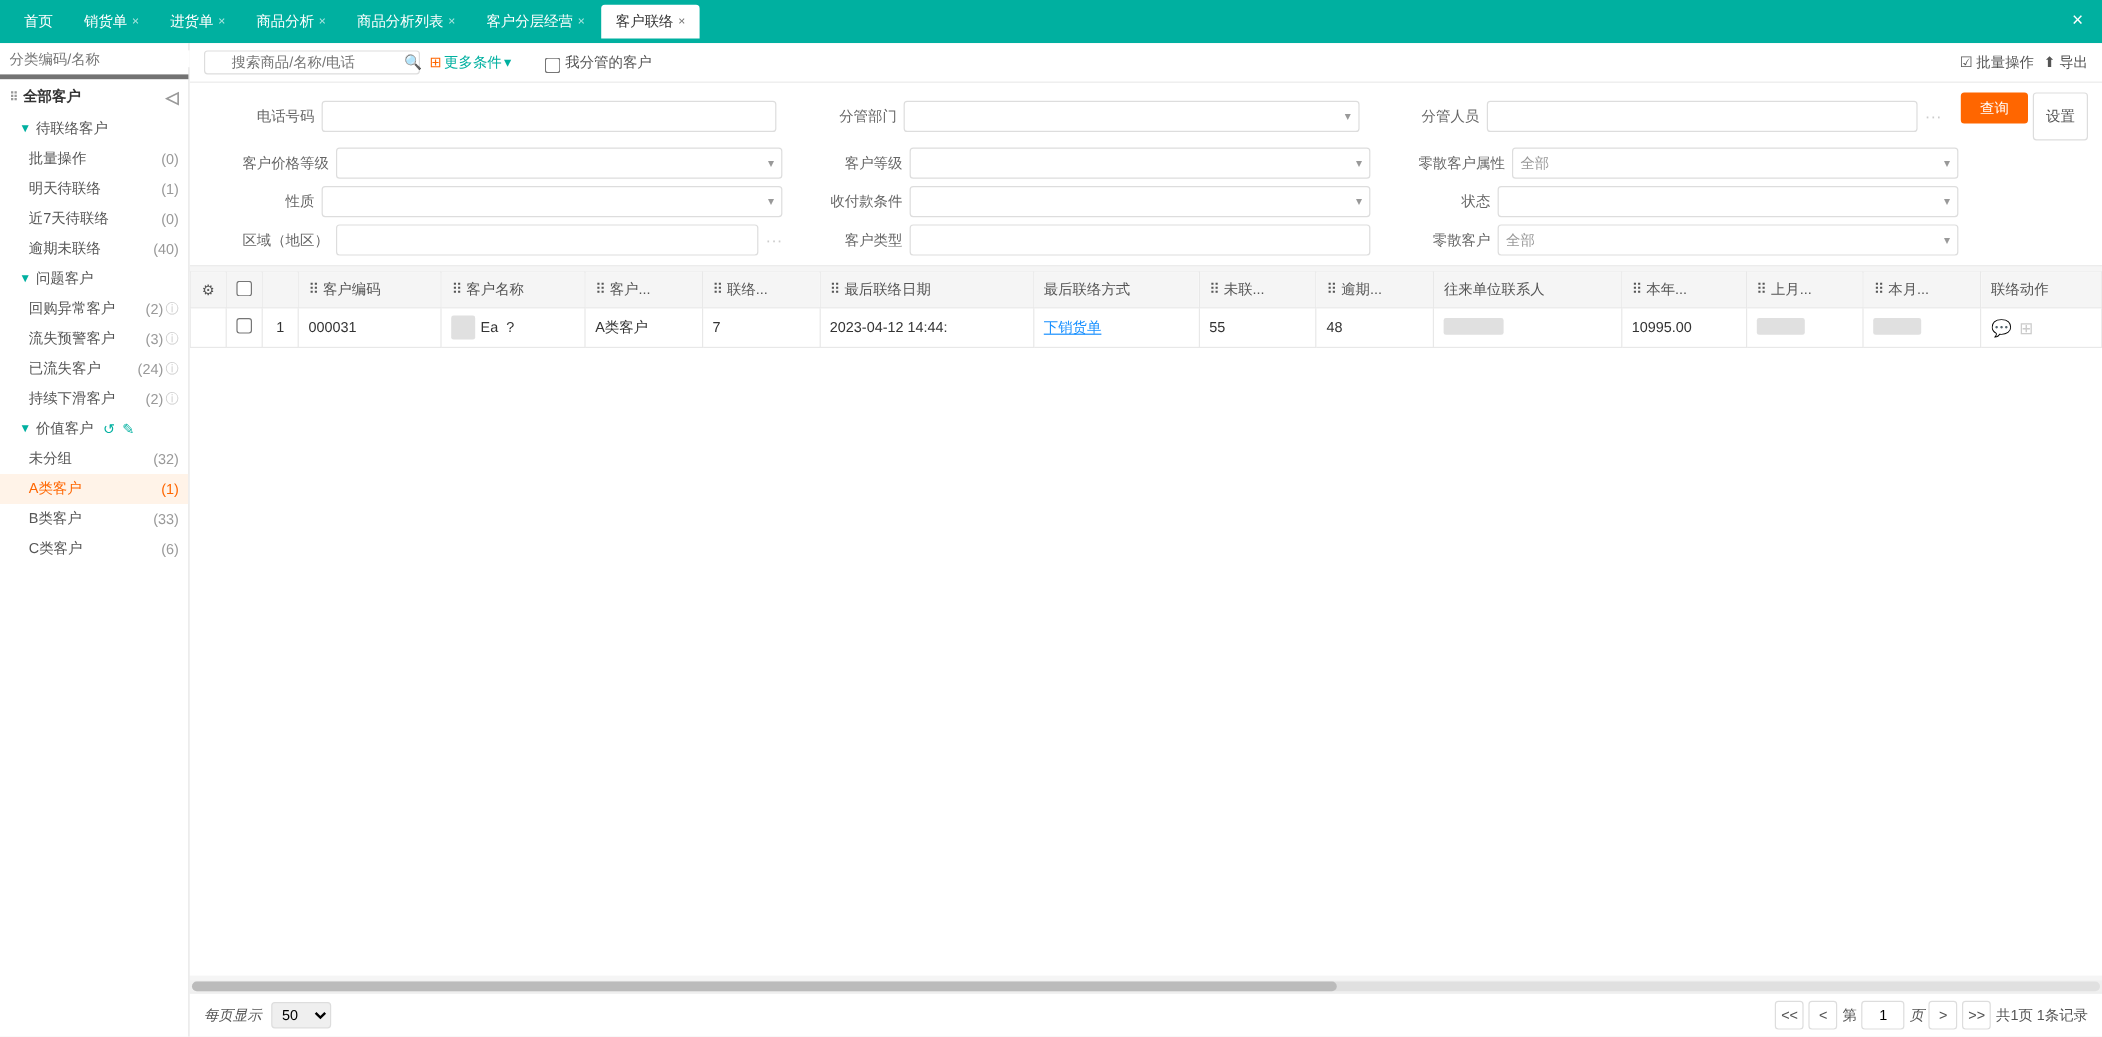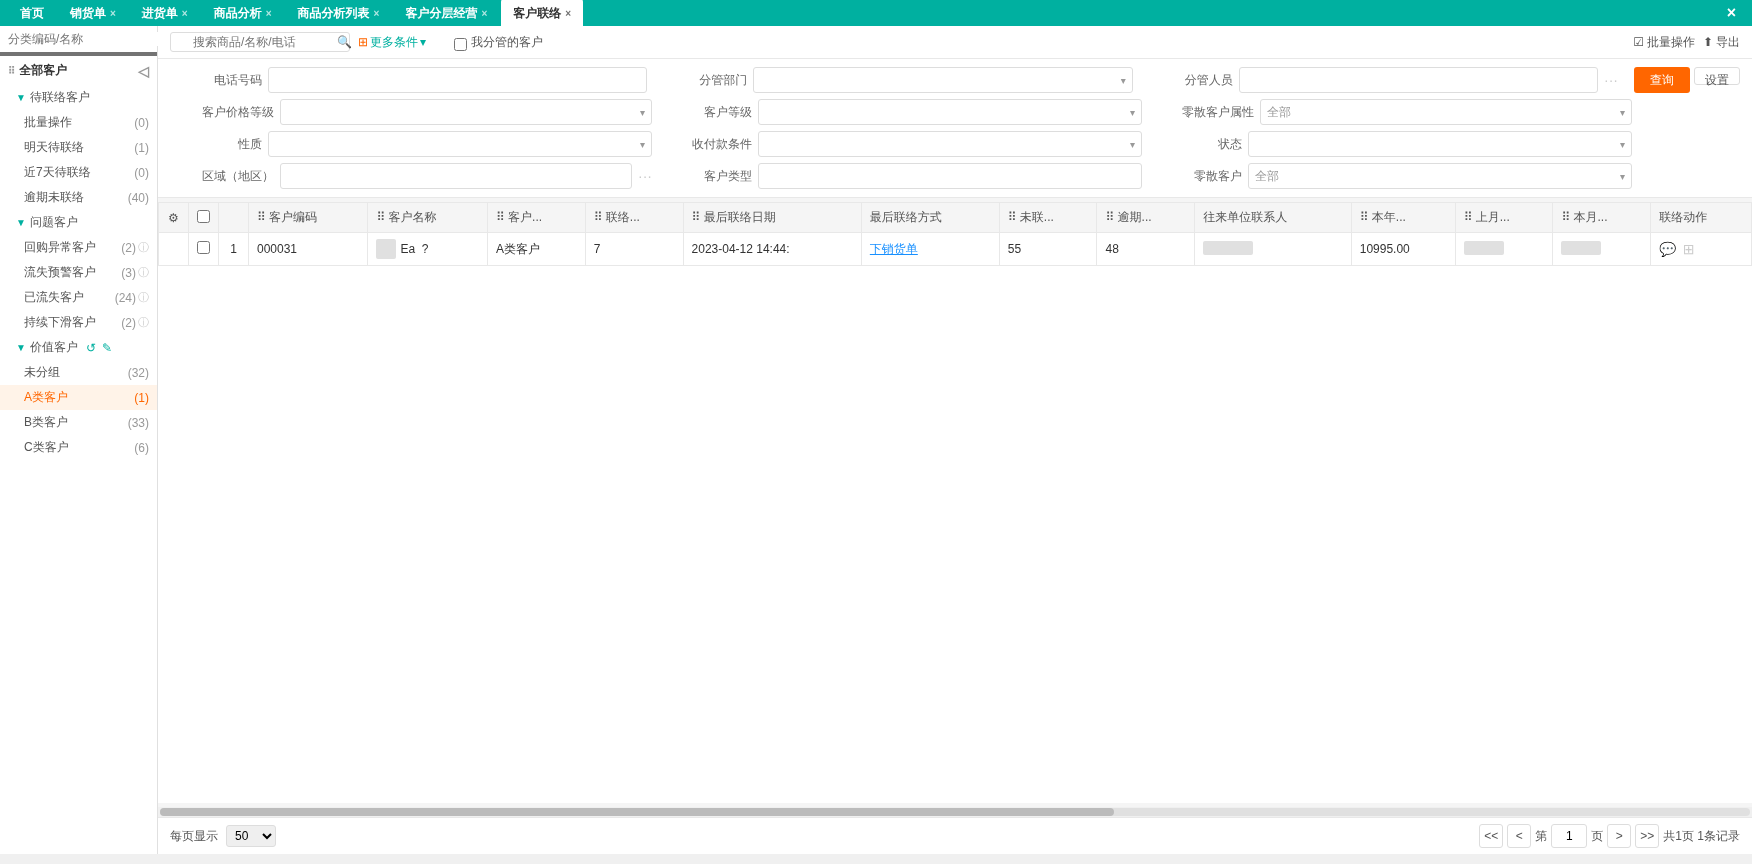--- a/index.html
+++ b/index.html
@@ -3,24 +3,23 @@
   <meta charset="utf-8">
   <style>
     * { box-sizing: border-box; margin: 0; padding: 0; font-family: 'Microsoft YaHei', Arial, sans-serif; font-size: 12px; }
     body { background: #f0f0f0; width: 1752px; height: 864px; overflow: hidden; }
 
     
     .top-nav {
       display: flex;
       align-items: center;
       background: #00b0a0;
-      height: 26px;
+      height: 36px;
       padding: 0 8px;
       gap: 2px;
-      font-weight: bold;
     }
     .nav-item {
       display: flex;
       align-items: center;
       padding: 0 12px;
       height: 28px;
       color: #fff;
       cursor: pointer;
       border-radius: 3px 3px 0 0;
       font-size: 13px;
@@ -239,21 +238,21 @@
       height: 26px;
     }
     .btn-settings {
       background: #fff;
       color: #555;
       border: 1px solid #ddd;
       border-radius: 3px;
       padding: 4px 10px;
       cursor: pointer;
       font-size: 12px;
-      height: 18px;
+      height: 40px;
     }
     .filter-dots { color: #ccc; font-size: 14px; cursor: pointer; }
 
     
     .table-container {
       flex: 1;
       overflow: auto;
       background: #fff;
       margin: 4px 0;
     }
@@ -283,21 +282,21 @@
 
     
     .pagination-bar {
       display: flex;
       align-items: center;
       padding: 6px 12px;
       background: #fff;
       border-top: 1px solid #e8e8e8;
       gap: 8px;
     }
-    .per-page-label { color: #555; }
+    .per-page-label { color: #555; font-style: italic; }
     .per-page-select {
       border: 1px solid #ddd;
       border-radius: 3px;
       padding: 2px 4px;
       font-size: 12px;
       width: 50px;
     }
     .pagination-nav { display: flex; align-items: center; gap: 4px; margin-left: auto; }
     .page-btn {
       width: 24px; height: 24px;

